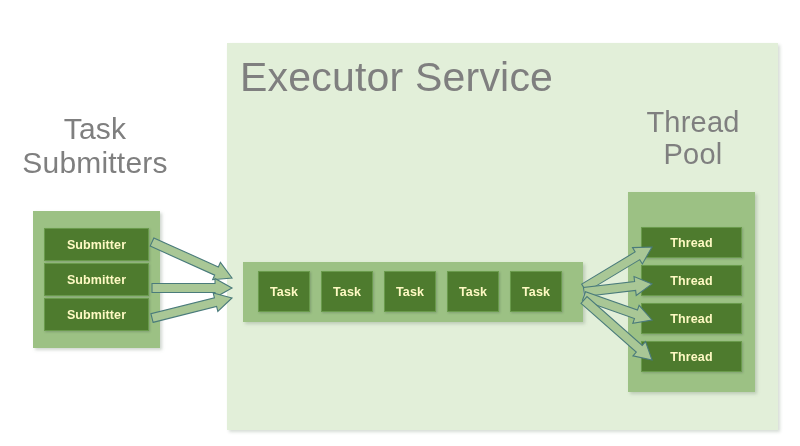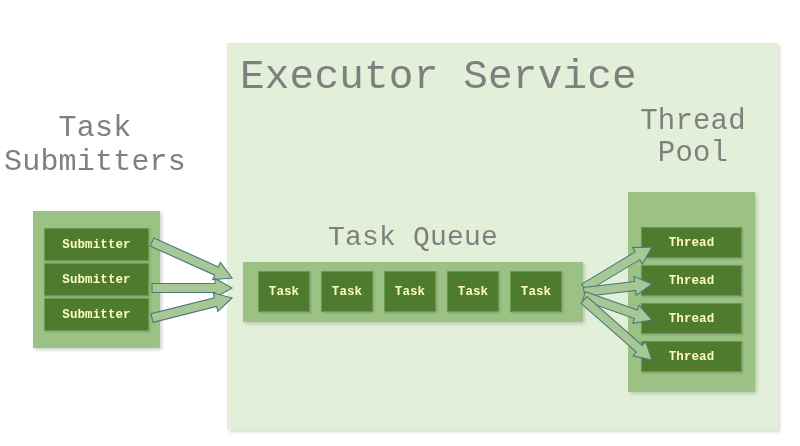--- a/index.html
+++ b/index.html
@@ -5,21 +5,21 @@
   html, body {
     margin: 0;
     padding: 0;
     background: #ffffff;
   }
   #canvas {
     position: relative;
     width: 800px;
     height: 446px;
     background: #ffffff;
-    font-family: Liberation Mono, monospace;
+    font-family: Liberation Sans, sans-serif;
     overflow: hidden;
   }
 
   
   .heading {
     position: absolute;
     color: #7f7f7f;
     font-weight: 400;
     text-align: center;
     line-height: 1.12;
@@ -157,21 +157,20 @@
   <div class="box submitter-box" style="top:228px">
     <span class="box-label">Submitter</span>
   </div>
   <div class="box submitter-box" style="top:263px">
     <span class="box-label">Submitter</span>
   </div>
   <div class="box submitter-box" style="top:298px">
     <span class="box-label">Submitter</span>
   </div>
 
-  <div class="heading" id="queue-title">Task Queue</div>
   <div class="panel" id="queue-panel"></div>
 
   <div class="box task-box" style="left:258px">
     <span class="box-label">Task</span>
   </div>
   <div class="box task-box" style="left:321px">
     <span class="box-label">Task</span>
   </div>
   <div class="box task-box" style="left:384px">
     <span class="box-label">Task</span>

